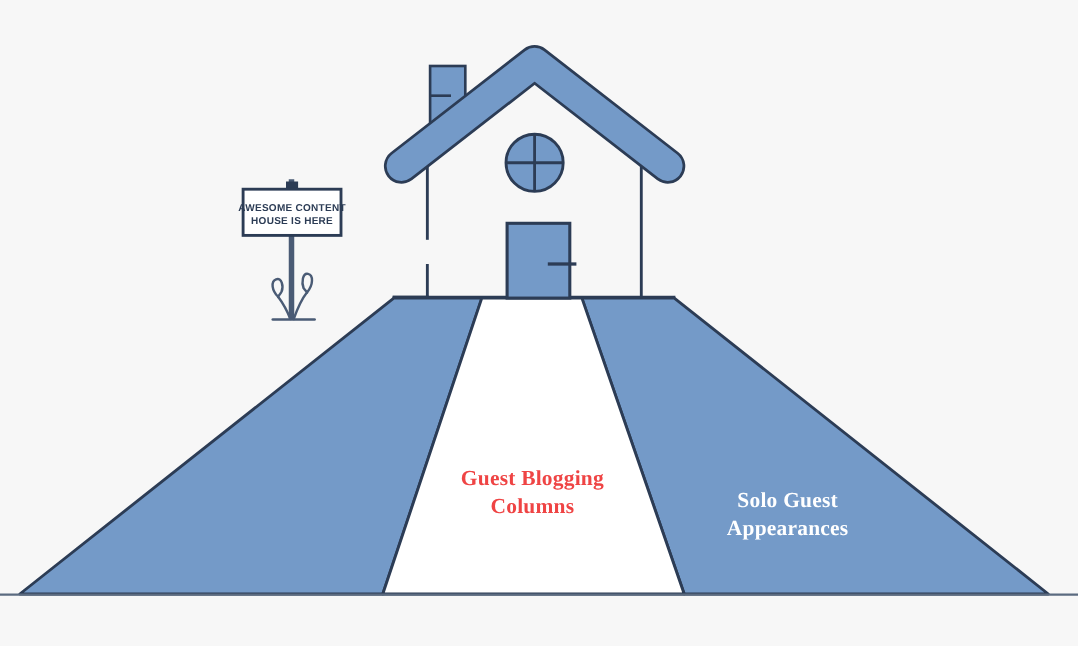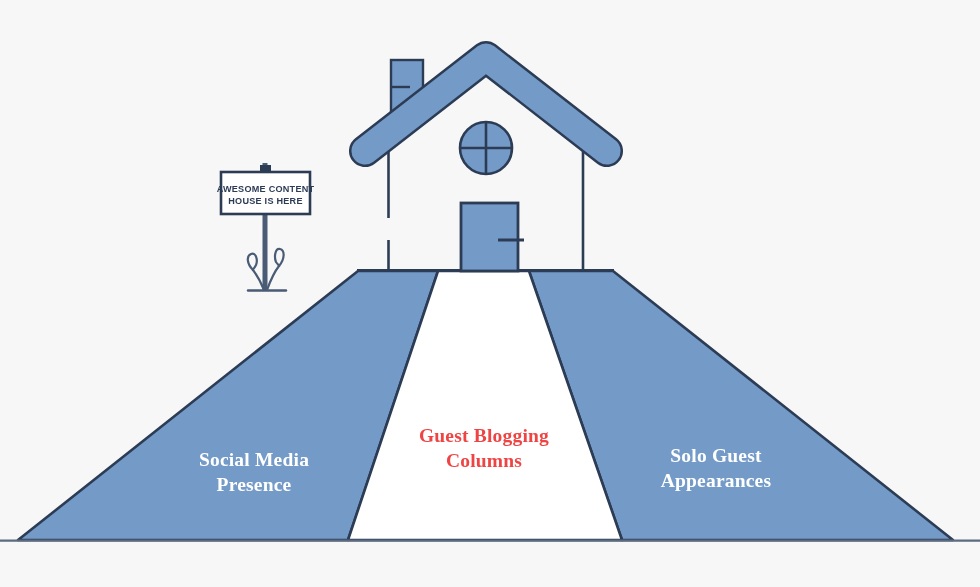--- a/index.html
+++ b/index.html
@@ -134,21 +134,19 @@
       </g>
       <g fill="none" stroke="#4a5b75" stroke-width="2.2" stroke-linecap="round">
         <path d="M 267,290 C 271,279 275,271 279,266"></path>
         <path d="M 279,266 C 285,259 285,250 280,249 C 275,248 274,257 276,262
                  C 278,265 280,266 279,266 Z" stroke-linejoin="round"></path>
       </g>
       <line x1="248" y1="290.5" x2="286" y2="290.5" stroke="#4a5b75" stroke-width="2.4" stroke-linecap="round"></line>
     </g>
   </svg>
 
-  <div class="road-label" id="label-left">Social Media
-Presence</div>
 
   <div class="road-label" id="label-center">Guest Blogging
 Columns</div>
 
   <div class="road-label" id="label-right">Solo Guest
 Appearances</div>
 </div>
 
 </body></html>

